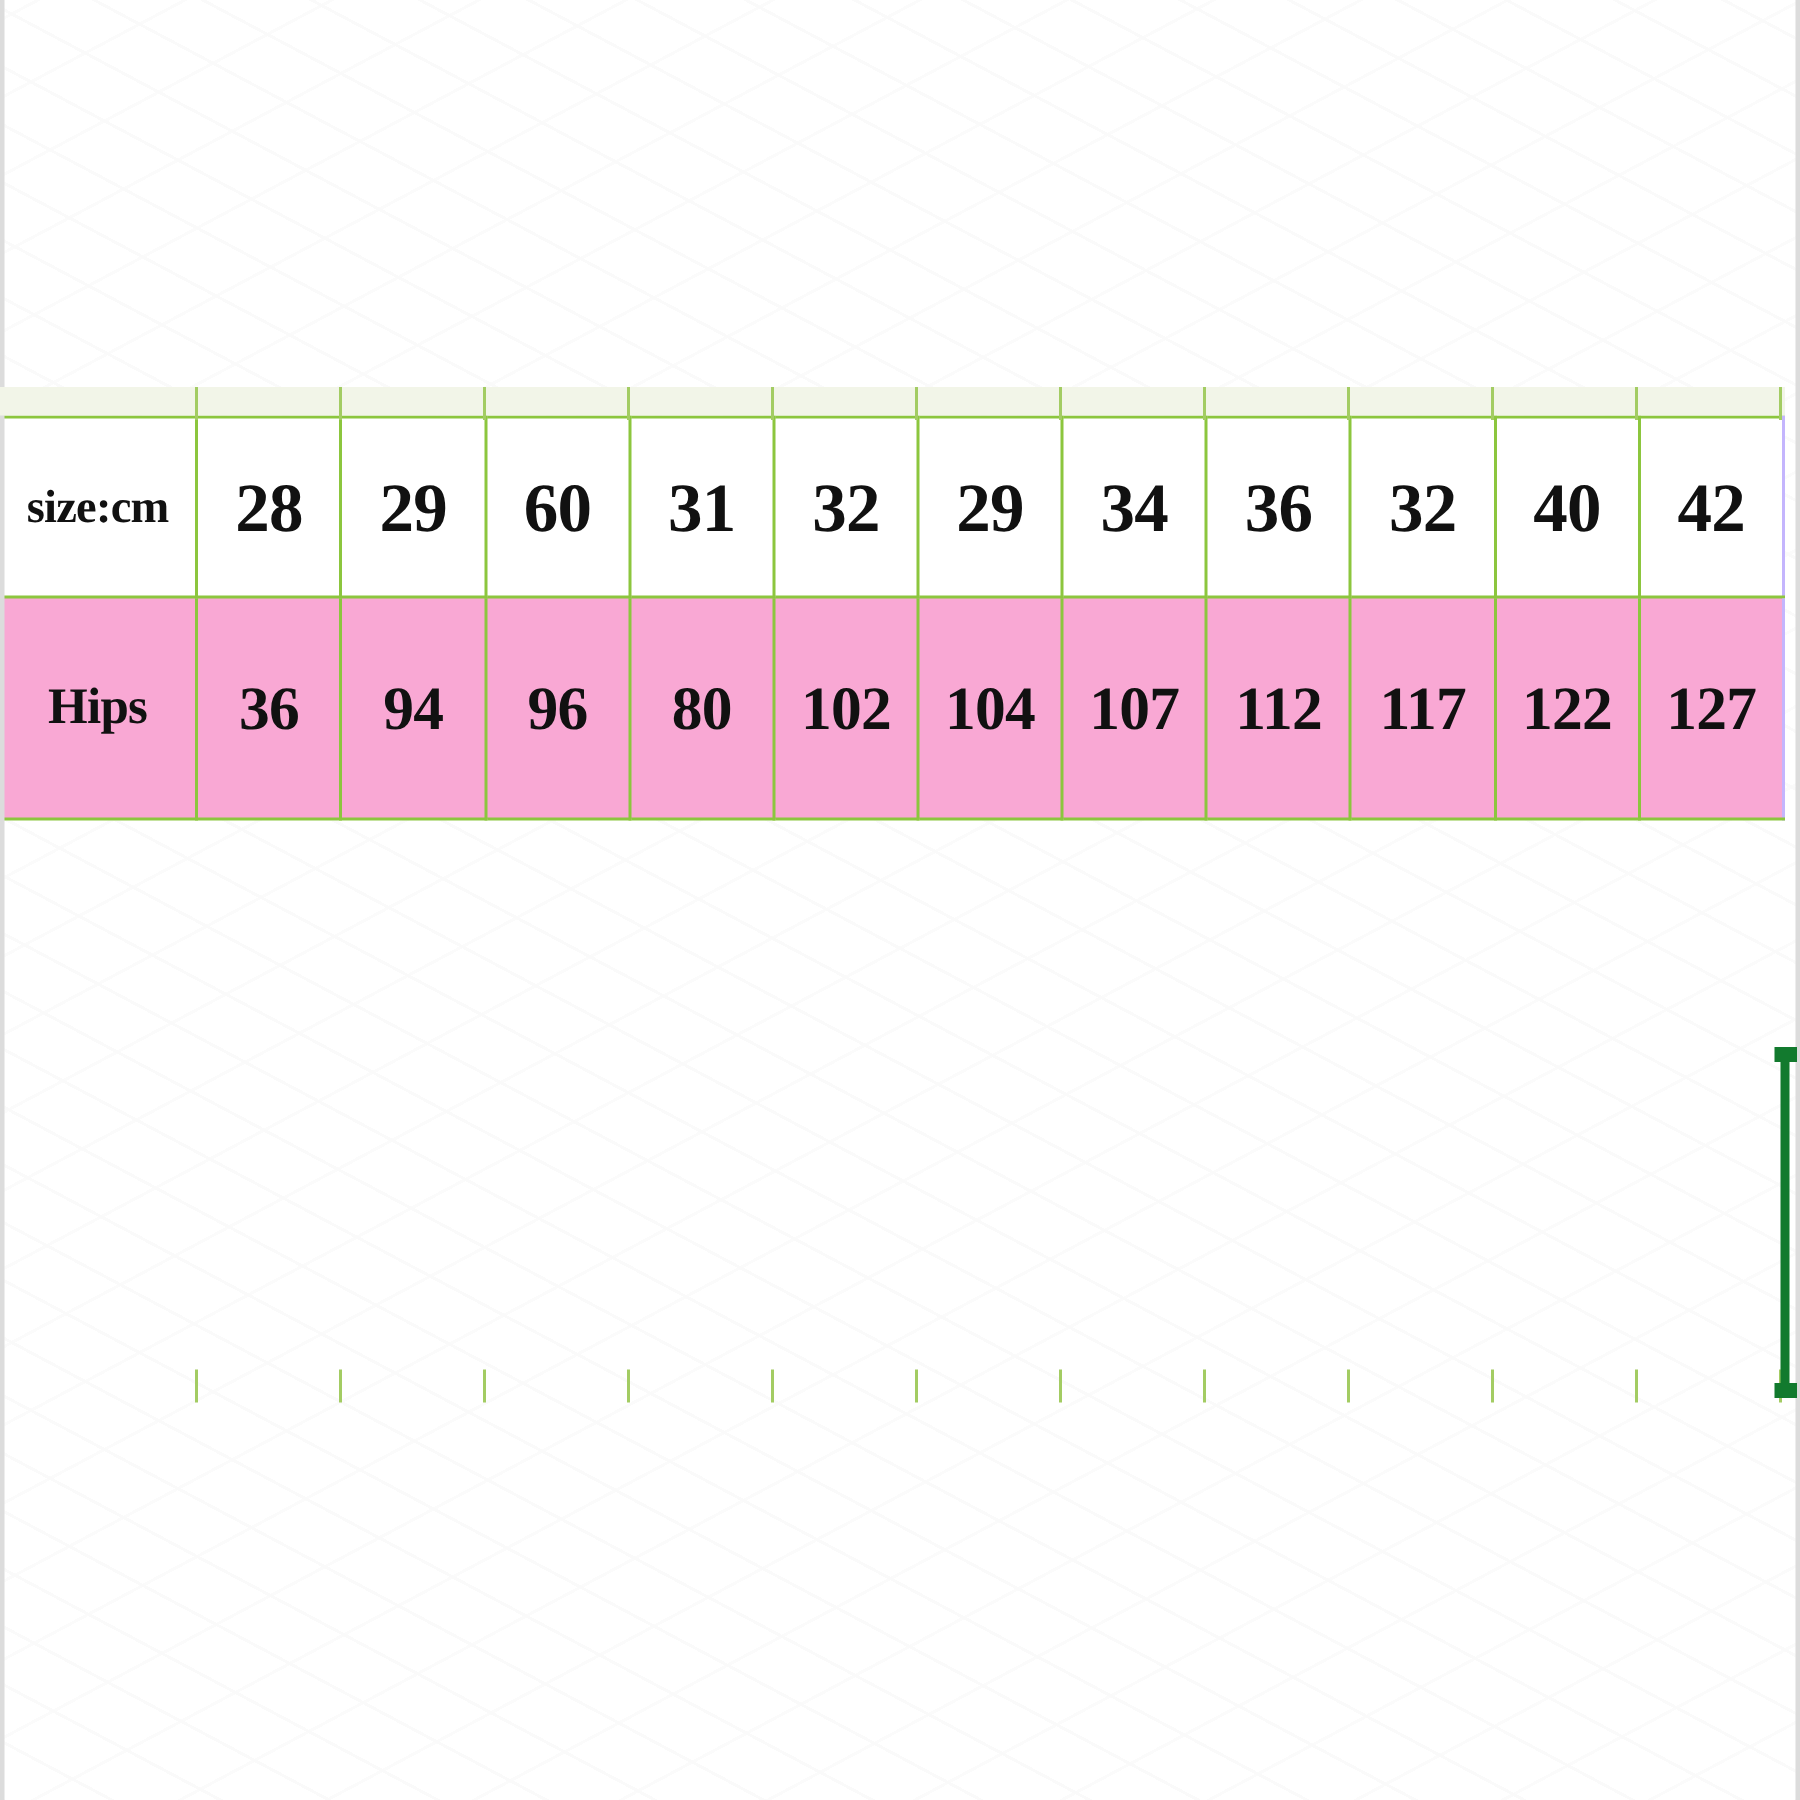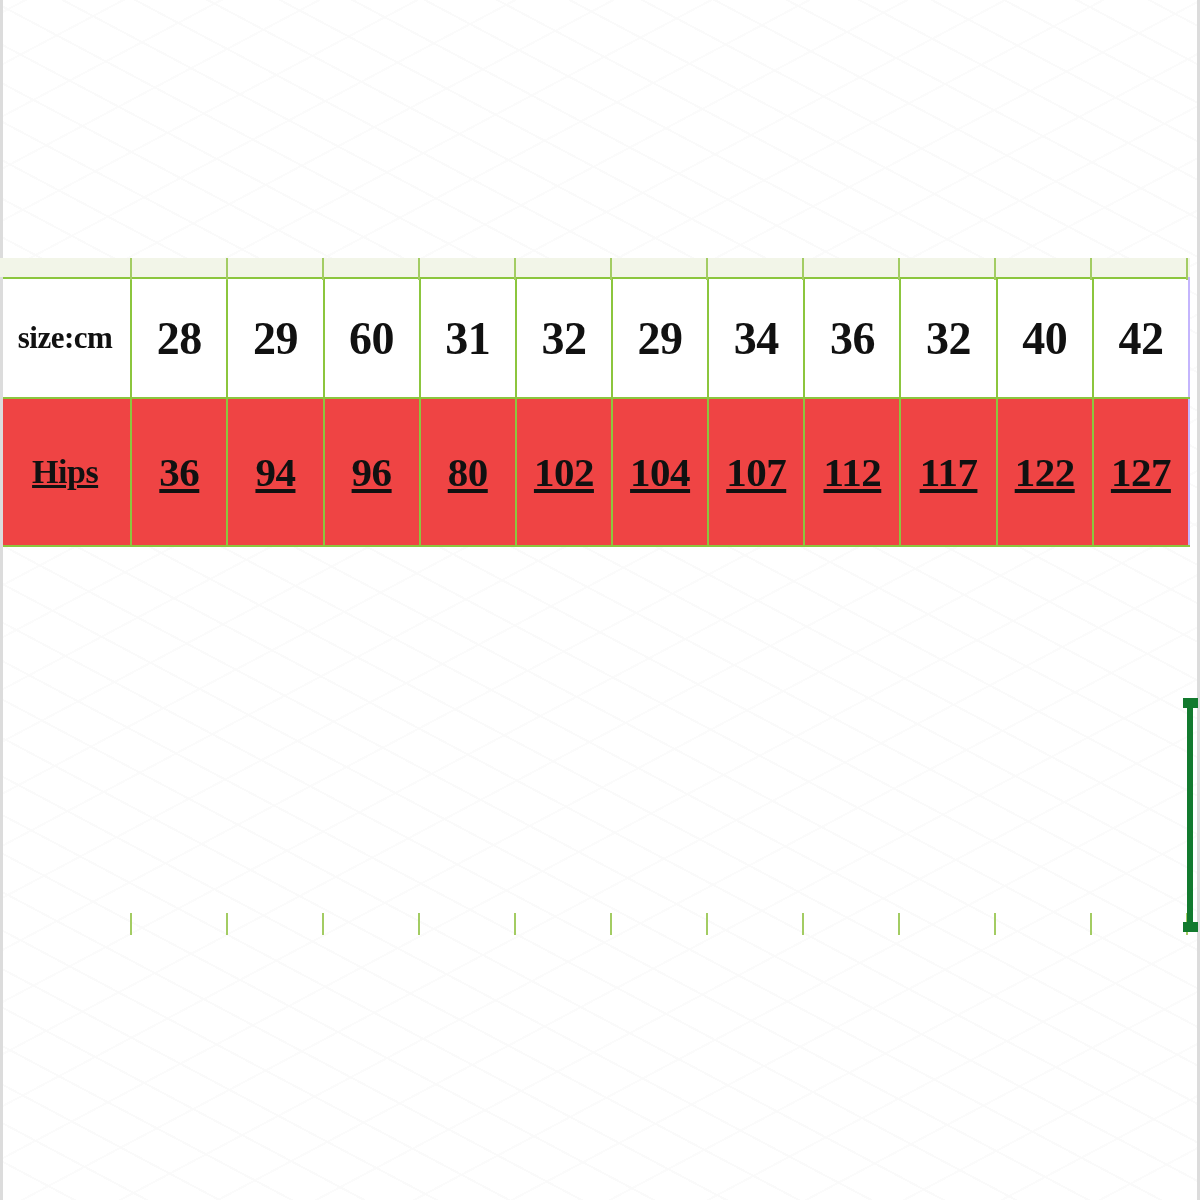--- a/index.html
+++ b/index.html
@@ -67,21 +67,21 @@
     letter-spacing: -0.5px;
   }
 
   
   col.c-label { width: 131px; }
   col.c-data  { width: 96px; }
 
   
   tr.row-head td { height: 118px; background: #ffffff; text-align: center; }
   tr.row-alt  td { height: 146px; background: #edf1de; }
-  tr.row-plain td { height: 146px; background: #ef4444; text-decoration: underline; }
+  tr.row-plain td { height: 146px; background: #f9a8d4; }
   tr.row-tall td { height: 214px; background: #edf1de; }
 
   
   td.corner-label {
     font-family: "DejaVu Sans", "Liberation Sans", sans-serif;
     font-weight: 700;
     font-size: 31px;
     text-align: left;
     padding-left: 2px;
     letter-spacing: -1px;

